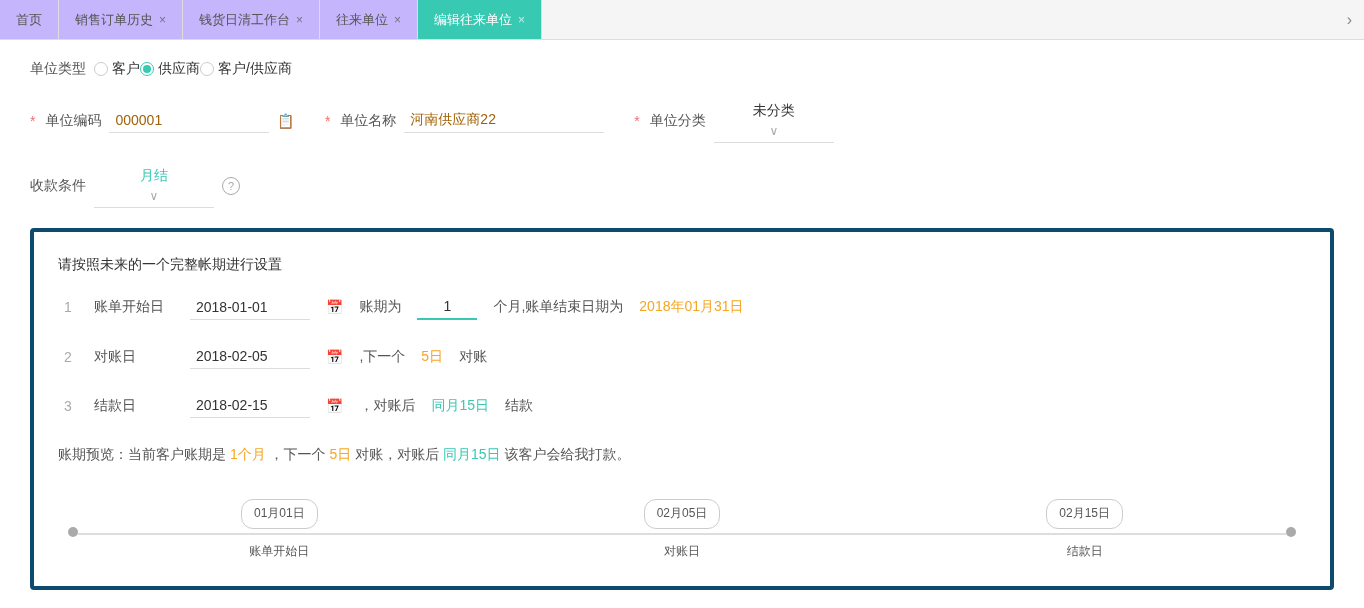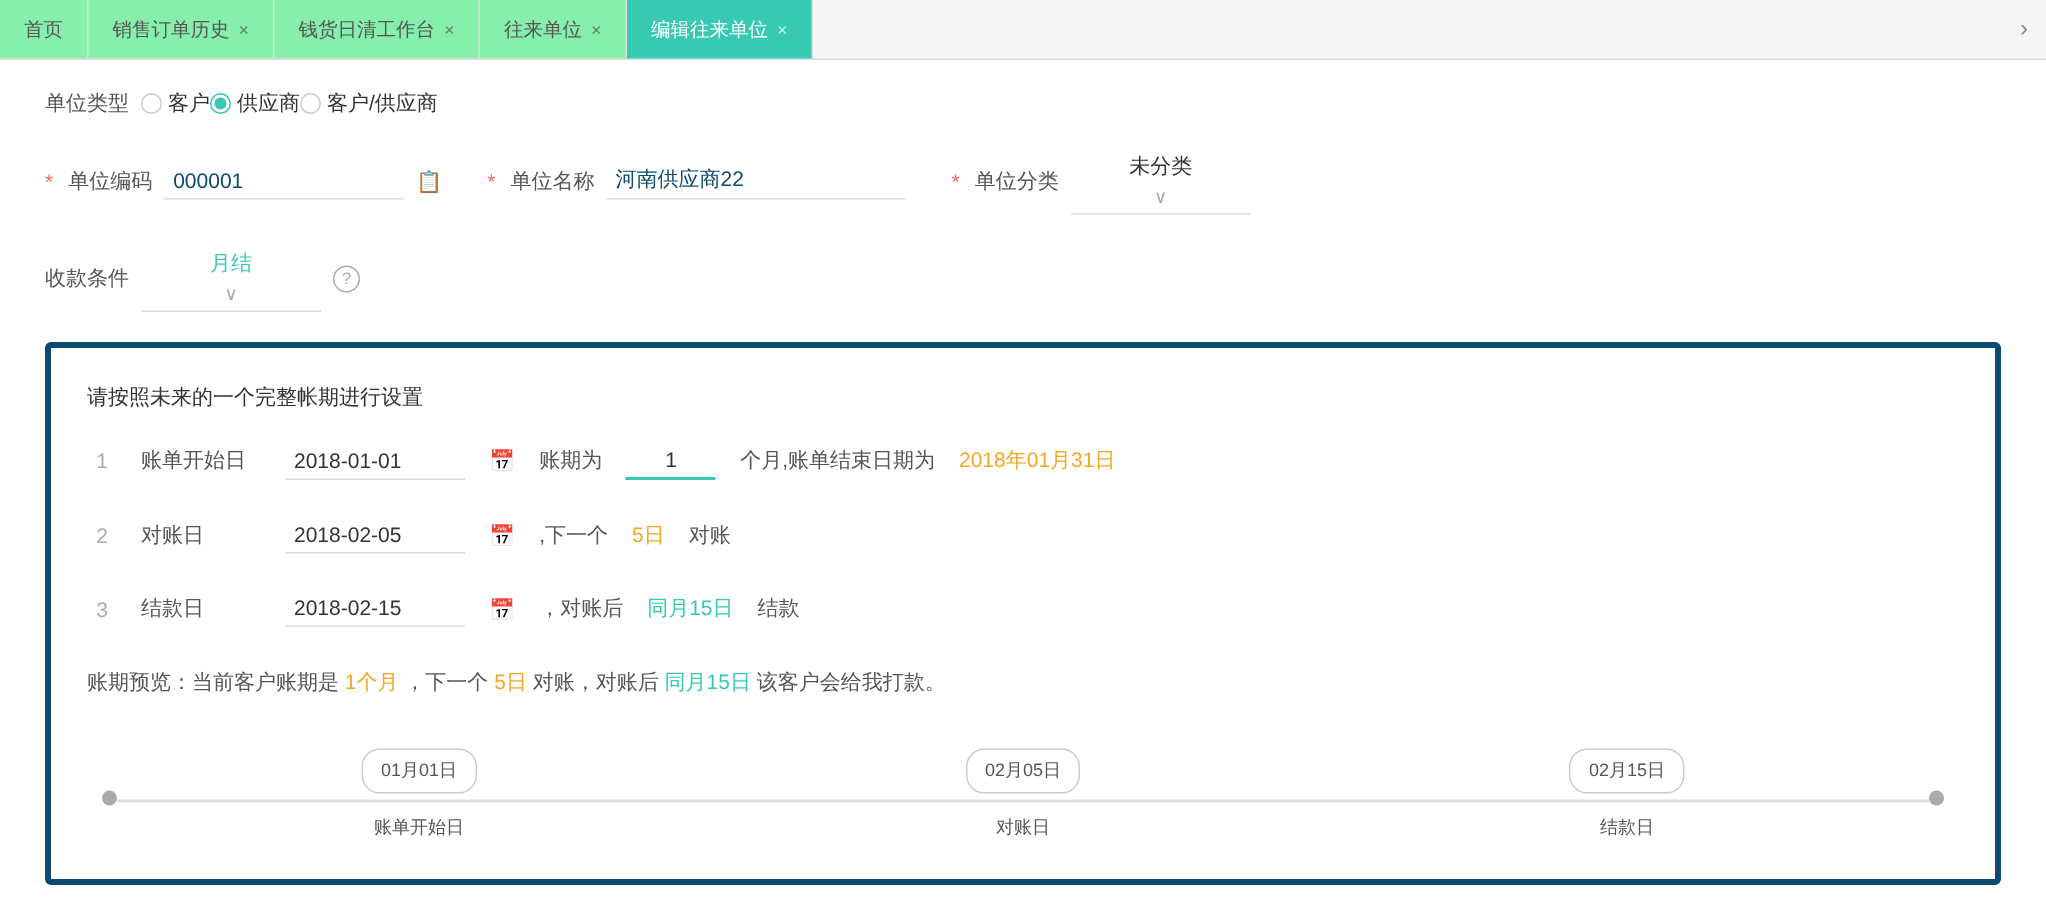--- a/index.html
+++ b/index.html
@@ -18,21 +18,21 @@
       display: flex;
       align-items: center;
       padding: 0 16px;
       height: 100%;
       cursor: pointer;
       font-size: 13px;
       color: #555;
       border-right: 1px solid #ddd;
       gap: 6px;
       position: relative;
-      background: #86efac;
+      background: #c4b5fd;
     }
     .tab.active {
       background: #38c9b3;
       color: #fff;
     }
     .tab-close {
       font-size: 12px;
       color: inherit;
       opacity: 0.7;
       cursor: pointer;
@@ -73,21 +73,21 @@
     }
     .required-star {
       color: #f56c6c;
       margin-right: 2px;
     }
     .field-input {
       border: none;
       border-bottom: 1px solid #ddd;
       padding: 4px 6px;
       font-size: 14px;
-      color: #0c4a6e;
+      color: #a16207;
       outline: none;
       width: 160px;
     }
     .field-input-wide {
       width: 200px;
     }
     .field-select {
       display: flex;
       align-items: center;
       gap: 4px;

